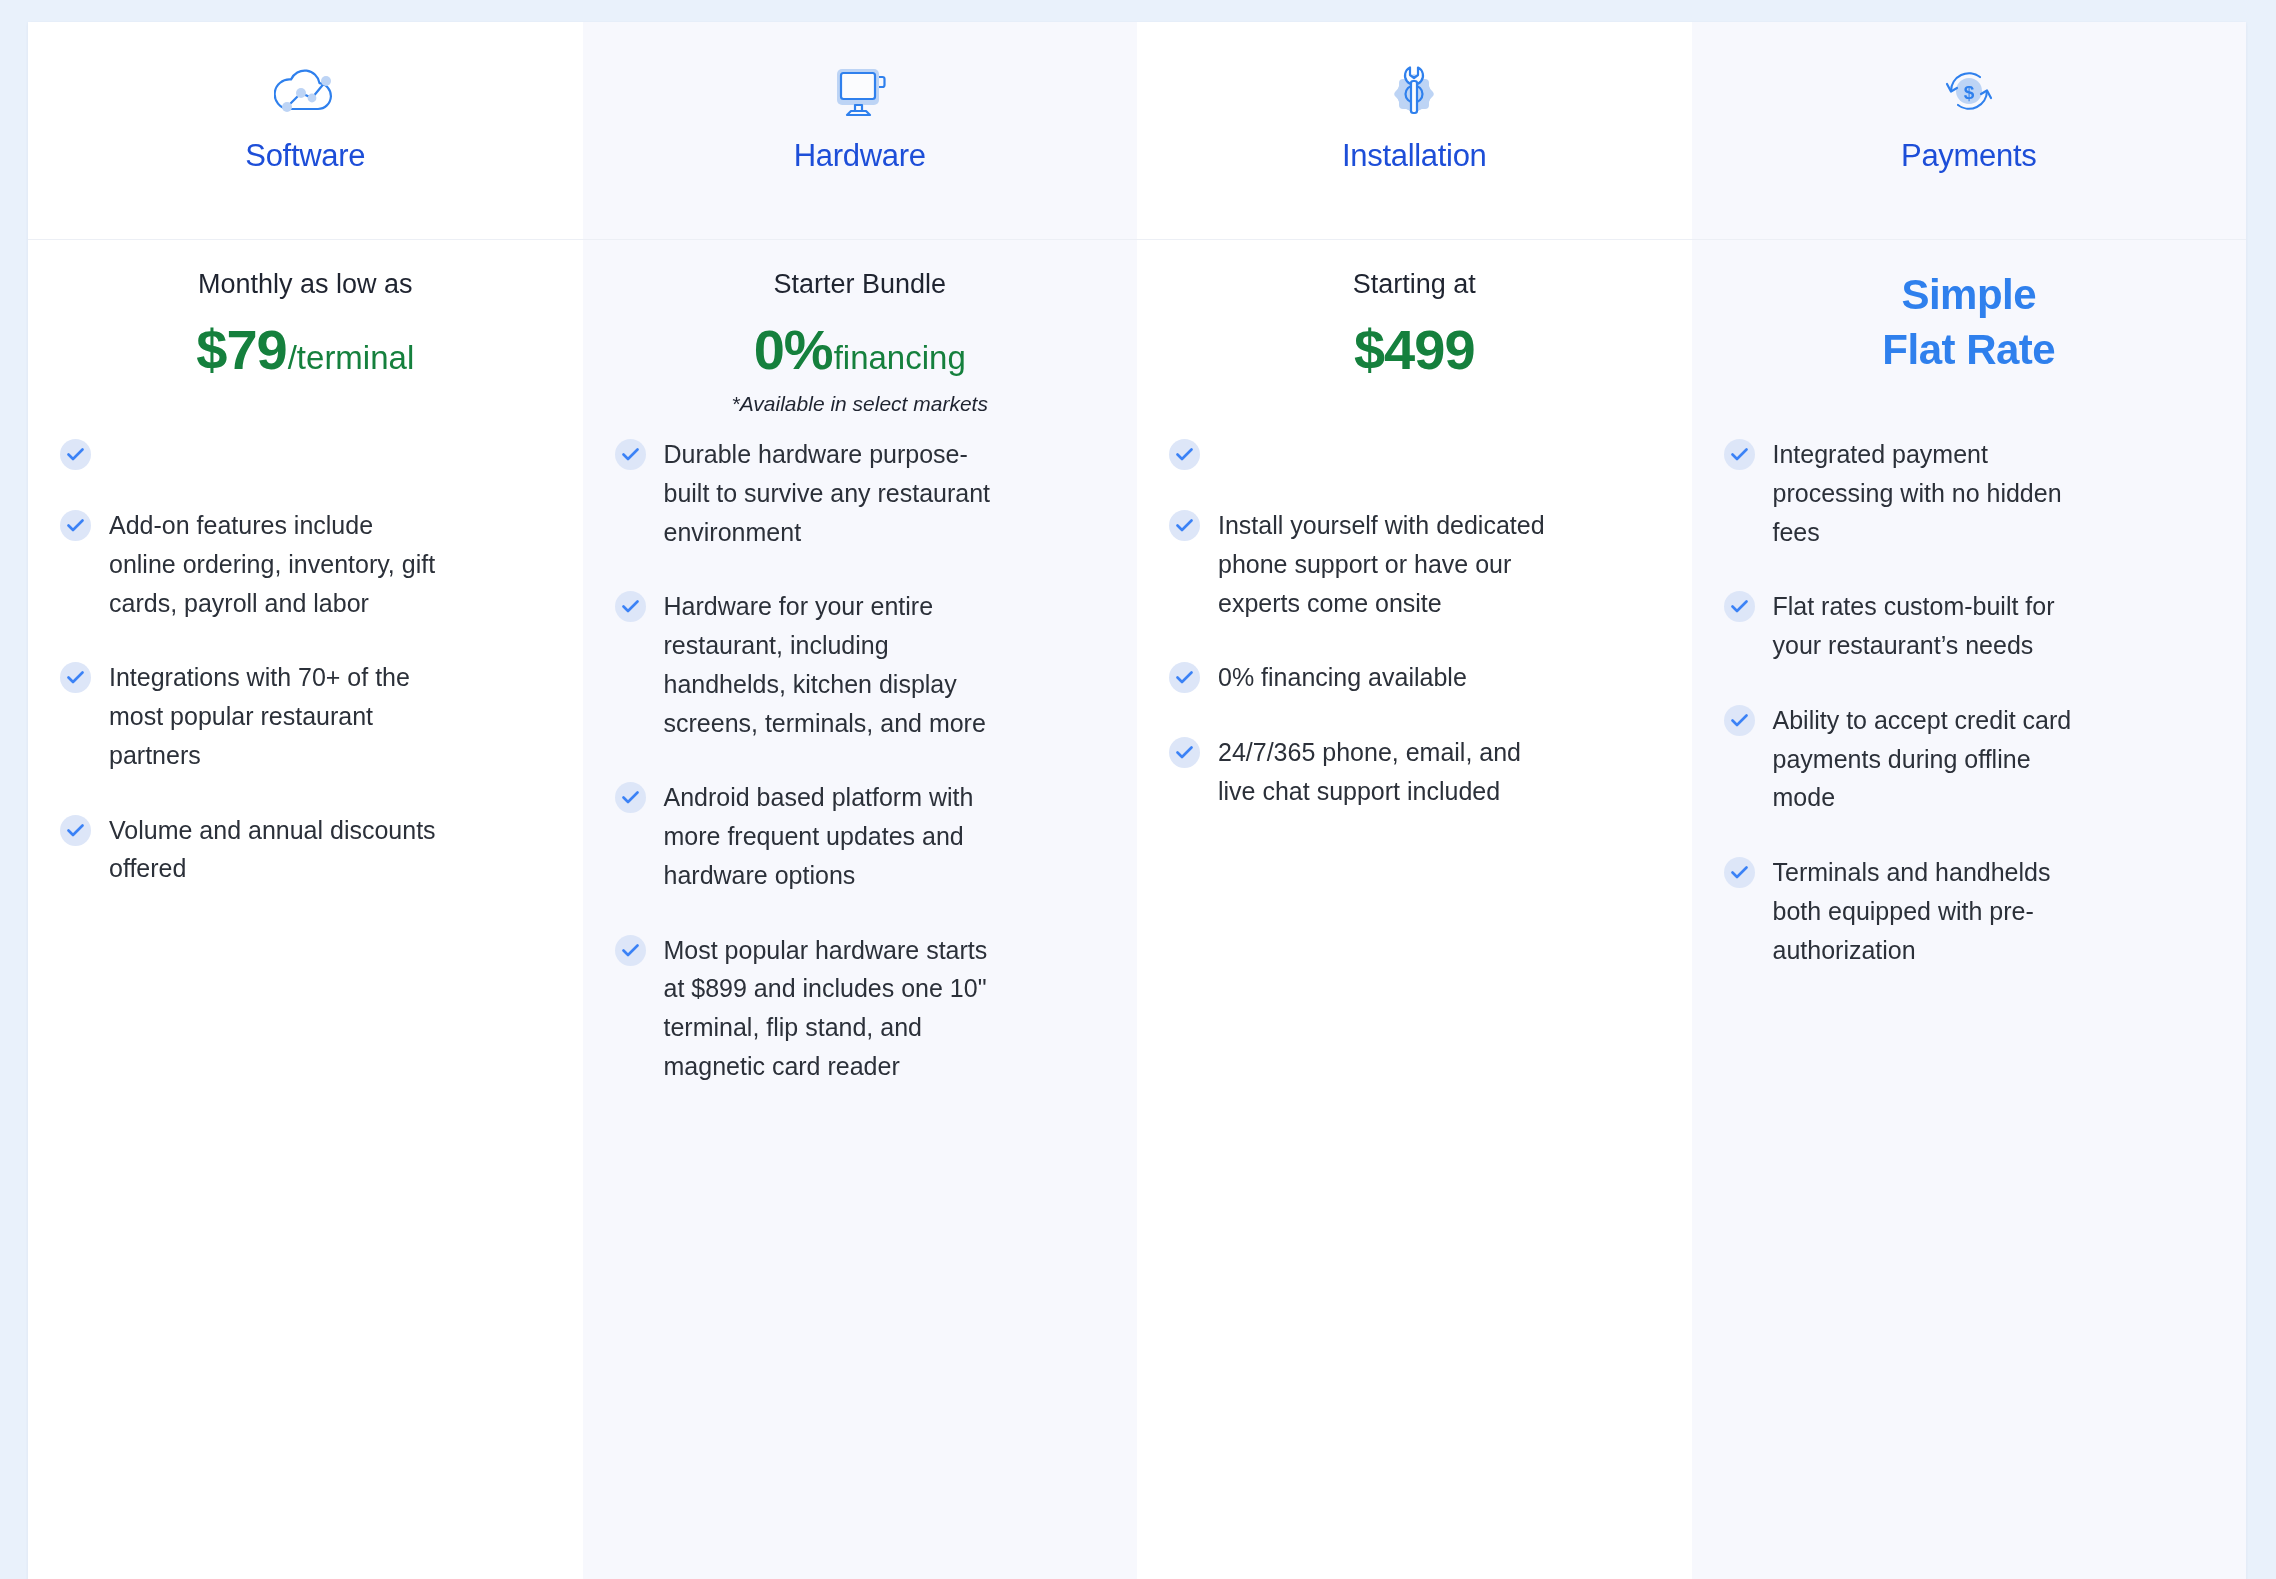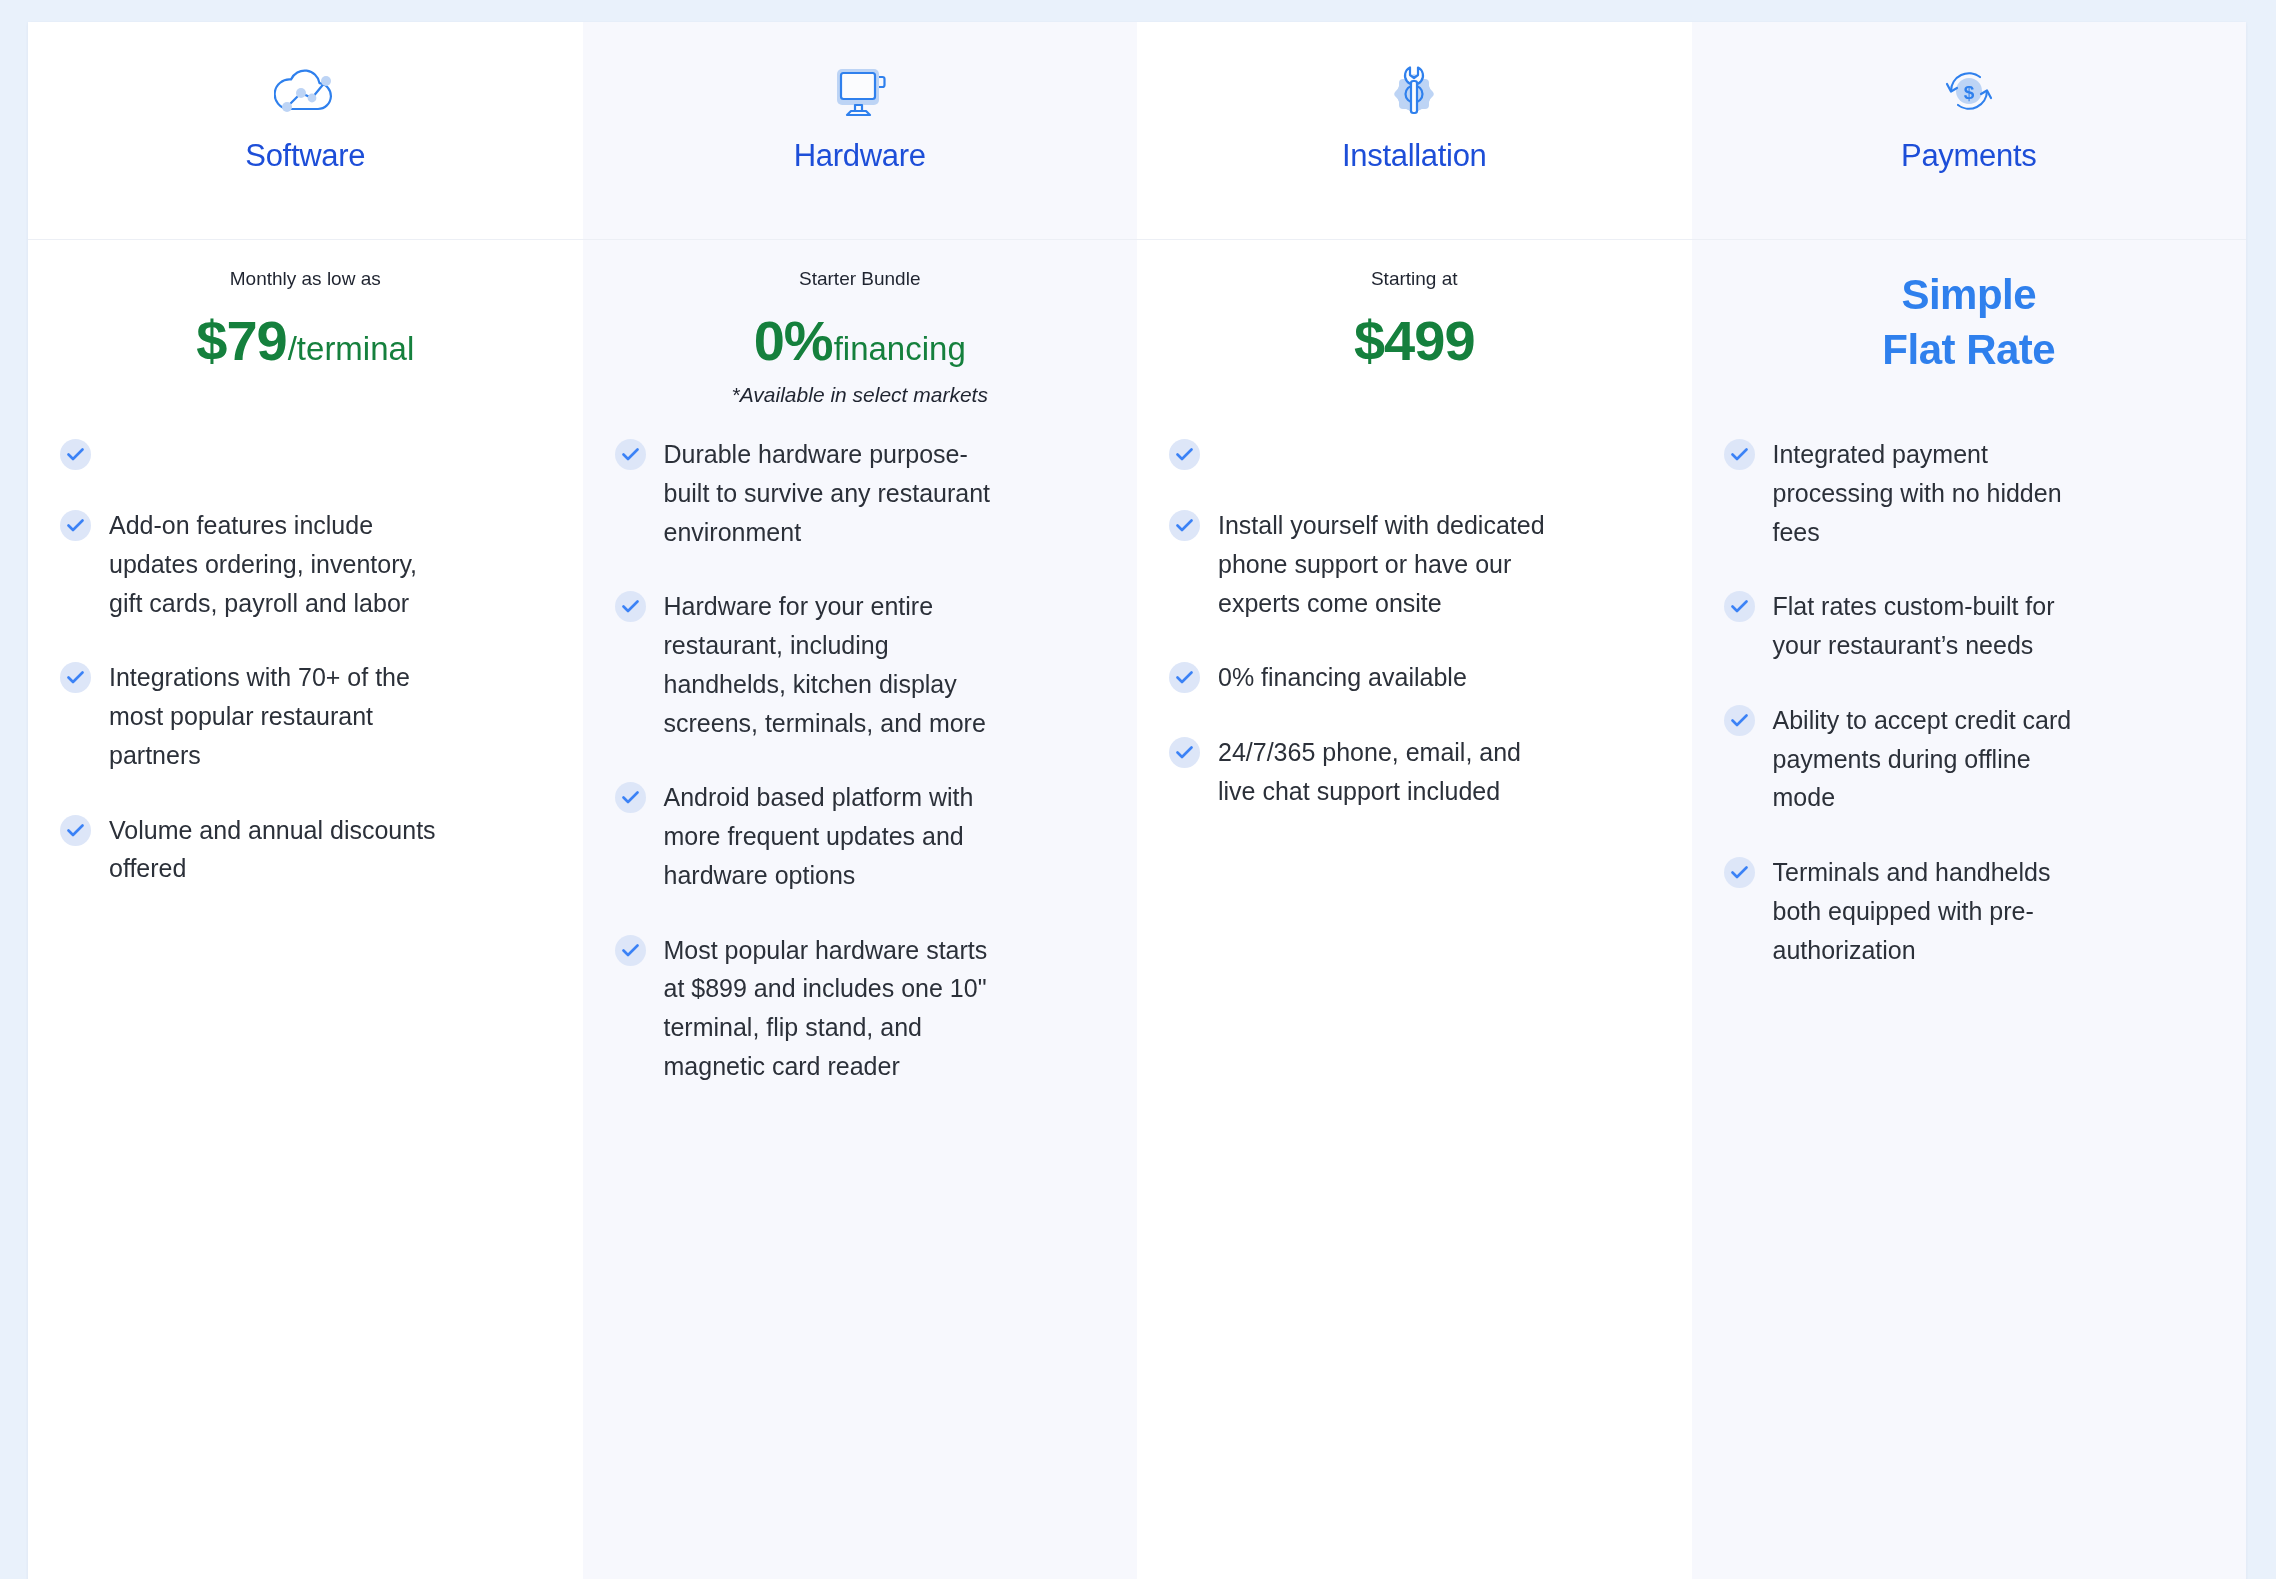--- a/index.html
+++ b/index.html
@@ -71,21 +71,21 @@
     flex: 0 0 195px;
     display: flex;
     flex-direction: column;
     align-items: center;
     justify-content: flex-start;
     padding-top: 28px;
     text-align: center;
   }
 
   .price-label {
-    font-size: 19px;
+    font-size: 27px;
     color: #1f2430;
     line-height: 1.2;
     margin-bottom: 22px;
   }
 
   .price-main {
     display: flex;
     align-items: baseline;
     justify-content: center;
     color: #15803d;
@@ -191,21 +191,21 @@
               <polyline points="1.5,6.5 6,11 15.5,1.5" fill="none" stroke="#3b82f6" stroke-width="2.6" stroke-linecap="round" stroke-linejoin="round"></polyline>
             </svg>
         </span>
       </div>
       <div class="feature">
         <span class="check">
           <svg width="17" height="13" viewBox="0 0 17 13">
               <polyline points="1.5,6.5 6,11 15.5,1.5" fill="none" stroke="#3b82f6" stroke-width="2.6" stroke-linecap="round" stroke-linejoin="round"></polyline>
             </svg>
         </span>
-        <span class="feature-text">Add-on features include updates ordering, inventory, gift cards, payroll and labor</span>
+        <span class="feature-text">Add-on features include online ordering, inventory, gift cards, payroll and labor</span>
       </div>
       <div class="feature">
         <span class="check">
           <svg width="17" height="13" viewBox="0 0 17 13">
               <polyline points="1.5,6.5 6,11 15.5,1.5" fill="none" stroke="#3b82f6" stroke-width="2.6" stroke-linecap="round" stroke-linejoin="round"></polyline>
             </svg>
         </span>
         <span class="feature-text">Integrations with 70+ of the most popular restaurant partners</span>
       </div>
       <div class="feature">

